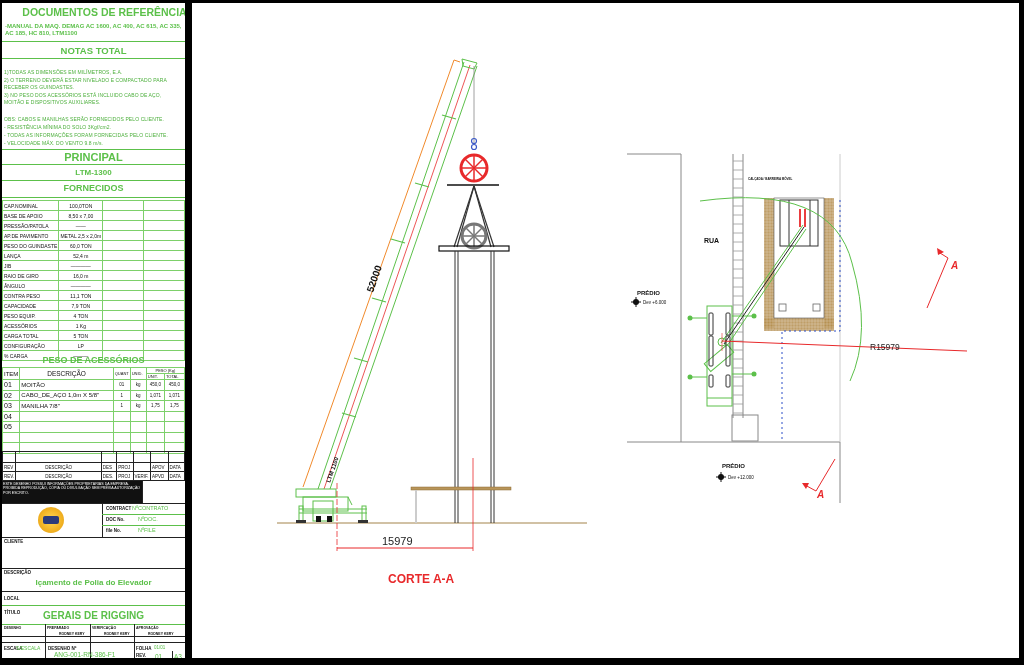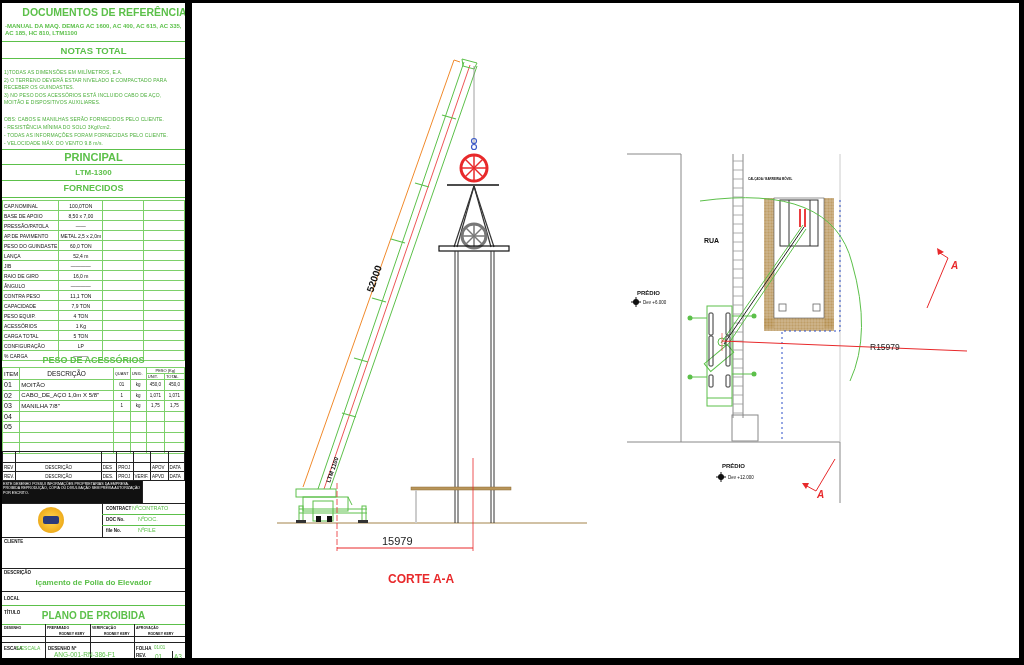--- a/index.html
+++ b/index.html
@@ -303,21 +303,21 @@
   <div class="t" style="left:0;top:534px;width:183px;height:1px;background:#222;"></div>
   <div class="t lbl" style="left:2px;top:536px;">CLIENTE</div>
 
   <div class="t" style="left:0;top:565px;width:183px;height:1px;background:#222;"></div>
   <div class="t lbl" style="left:2px;top:567px;">DESCRIÇÃO</div>
   <div class="t g" style="left:0;top:575px;width:183px;text-align:center;font-size:8px;font-weight:bold;">Içamento de Polia do Elevador</div>
   <div class="t" style="left:0;top:588px;width:183px;height:1px;background:#222;"></div>
   <div class="t lbl" style="left:2px;top:593px;">LOCAL</div>
   <div class="t" style="left:0;top:602px;width:183px;height:1px;background:#5cc04a;"></div>
   <div class="t lbl" style="left:2px;top:607px;">TÍTULO</div>
-  <div class="t g" style="left:0;top:607px;width:183px;text-align:center;font-size:10px;font-weight:bold;">PLANO DE PROIBIDA</div>
+  <div class="t g" style="left:0;top:607px;width:183px;text-align:center;font-size:10px;font-weight:bold;">GERAIS DE RIGGING</div>
   <div class="t" style="left:0;top:621px;width:183px;height:1px;background:#5cc04a;"></div>
 
   <div id="sign-cells">
       <div class="t lbl" style="left:2px;top:623px;font-size:3.5px">DESENHO</div>
       <div class="t lbl" style="left:14px;top:629px;font-size:3.5px"></div>
       <div class="t lbl" style="left:45px;top:623px;font-size:3.5px">PREPARADO</div>
       <div class="t lbl" style="left:57px;top:629px;font-size:3.5px">RODNEY KERY</div>
       <div class="t" style="left:43px;top:621px;width:1px;height:34px;background:#222"></div>
       <div class="t lbl" style="left:90px;top:623px;font-size:3.5px">VERIFICAÇÃO</div>
       <div class="t lbl" style="left:102px;top:629px;font-size:3.5px">RODNEY KERY</div>

